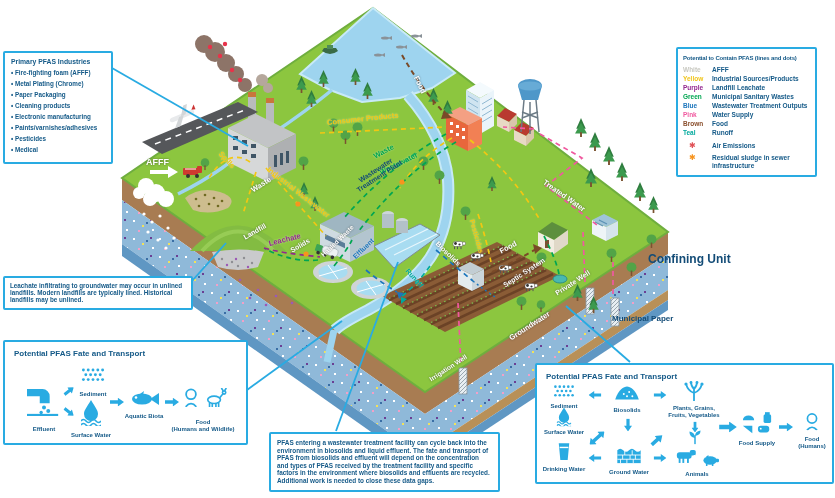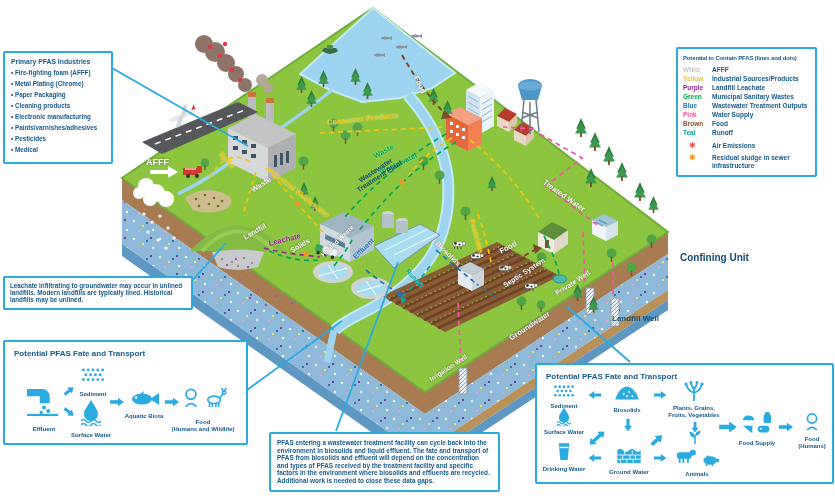--- a/index.html
+++ b/index.html
@@ -555,22 +555,22 @@
   <div class="dlabel lab-white" style="left:437px;top:239px;font-size:7px;transform:rotate(44deg)">Biosolids</div>
   <div class="dlabel lab-teal" style="left:407px;top:266px;font-size:7px;transform:rotate(48deg)">Runoff</div>
   <div class="dlabel lab-yellow" style="left:472px;top:216px;font-size:7px;transform:rotate(74deg)">Pesticides</div>
   <div class="dlabel lab-white" style="left:416px;top:72px;font-size:7.5px;transform:rotate(64deg)">Food</div>
   <div class="dlabel lab-white" style="left:500px;top:247px;font-size:7.5px;transform:rotate(-28deg)">Food</div>
   <div class="dlabel lab-white" style="left:544px;top:177px;font-size:7.5px;transform:rotate(35deg)">Treated Water</div>
   <div class="dlabel lab-white" style="left:504px;top:282px;font-size:7px;transform:rotate(-33deg)">Septic System</div>
   <div class="dlabel lab-white" style="left:556px;top:290px;font-size:7px;transform:rotate(-33deg)">Private Well</div>
   <div class="dlabel lab-white" style="left:510px;top:334px;font-size:7.5px;transform:rotate(-33deg)">Groundwater</div>
   <div class="dlabel lab-white" style="left:430px;top:376px;font-size:6.5px;transform:rotate(-33deg)">Irrigation Well</div>
-  <div class="dlabel lab-navy" style="left:680px;top:252px;font-size:10px">Confining Unit</div>
-  <div class="dlabel lab-navy" style="left:612px;top:314px;font-size:8px">Landfill Well</div>
+  <div class="dlabel lab-navy" style="left:648px;top:252px;font-size:12px">Confining Unit</div>
+  <div class="dlabel lab-navy" style="left:612px;top:314px;font-size:8px">Municipal Paper</div>
 </div>
 
 <div class="box industries">
   <div class="box-title">Primary PFAS Industries</div>
   <ul>
         <li>Fire-fighting foam (AFFF)</li>
         <li>Metal Plating (Chrome)</li>
         <li>Paper Packaging</li>
         <li>Cleaning products</li>
         <li>Electronic manufacturing</li>

